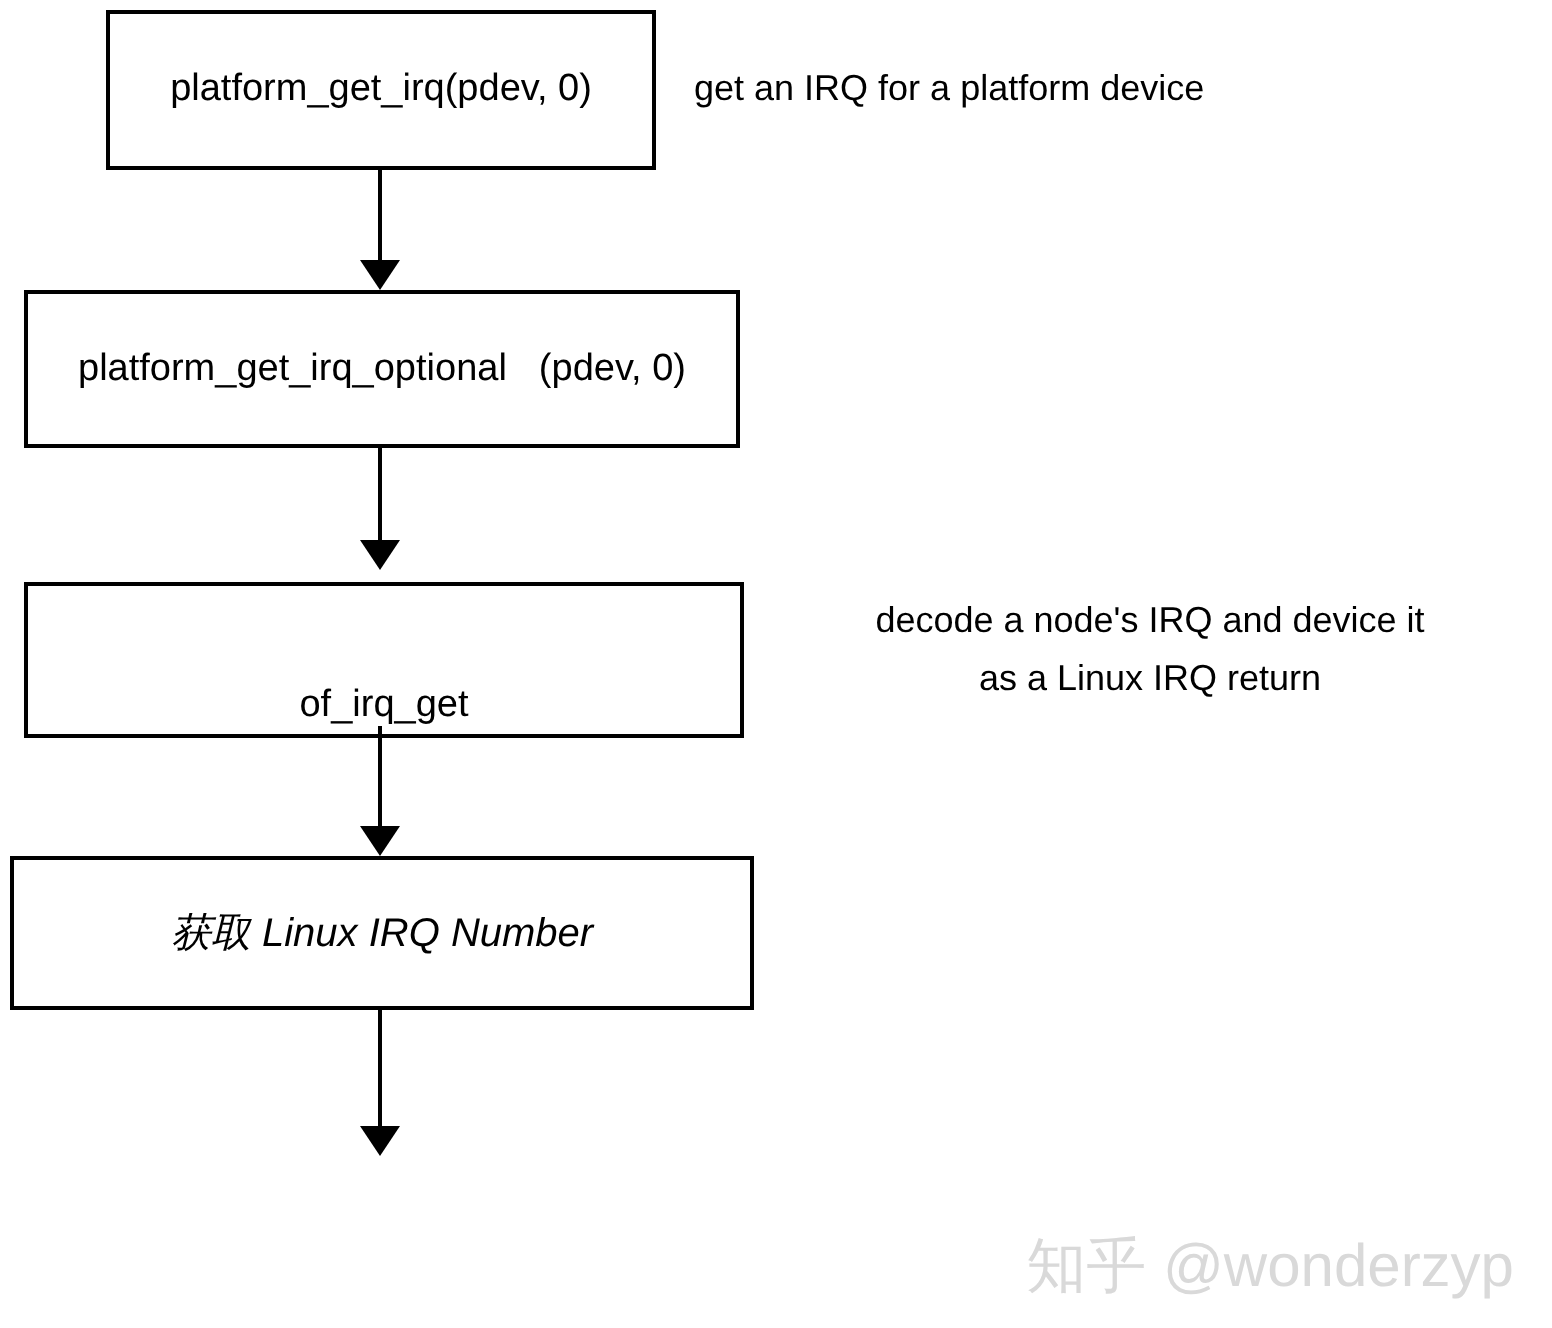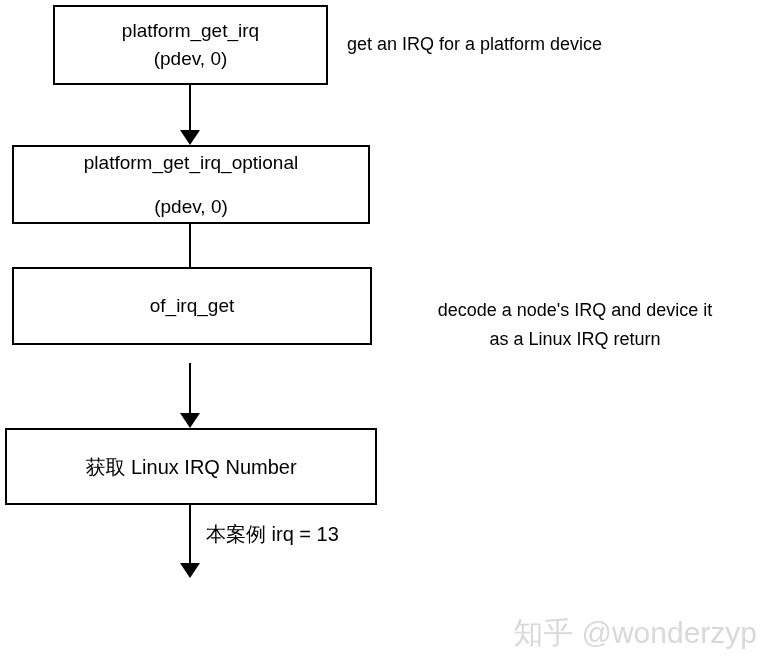--- a/index.html
+++ b/index.html
@@ -14,30 +14,31 @@
     height: 664px;
     background: #ffffff;
     overflow: hidden;
   }
   .flow-box {
     position: absolute;
     box-sizing: border-box;
     border: 2px solid #000000;
     background: #ffffff;
     display: flex;
-    flex-direction: column;
+    flex-direction: row;
     align-items: center;
     justify-content: center;
     text-align: center;
     color: #000000;
     font-size: 19px;
     line-height: 28px;
   }
   .flow-box .cn {
     font-size: 20px;
+    font-style: italic;
   }
   .arrow {
     position: absolute;
     width: 20px;
   }
   .arrow-line {
     position: absolute;
     left: 9px;
     top: 0;
     bottom: 13px;
@@ -98,21 +99,21 @@
   <div class="flow-box" style="left:12px; top:145px; width:358px; height:79px;gap:16px;">
     <div>platform_get_irq_optional</div>
     <div>(pdev, 0)</div>
   </div>
 
   <div class="arrow" style="left:180px; top:224px; height:61px;">
     <div class="arrow-line"></div>
     <div class="arrow-head"></div>
   </div>
 
-  <div class="flow-box" style="left:12px; top:267px; width:360px; height:78px;">
+  <div class="flow-box" style="left:12px; top:291px; width:360px; height:78px;align-items:flex-end;">
     <div>of_irq_get</div>
   </div>
 
   <div class="note note-center" style="left:385px; top:296px; width:380px;">
     <div>decode a node's IRQ and device it</div>
     <div>as a Linux IRQ return</div>
   </div>
 
   <div class="arrow" style="left:180px; top:363px; height:65px;">
     <div class="arrow-line"></div>
@@ -120,18 +121,17 @@
   </div>
 
   <div class="flow-box" style="left:5px; top:428px; width:372px; height:77px;">
     <div class="cn">获取 Linux IRQ Number</div>
   </div>
 
   <div class="arrow" style="left:180px; top:505px; height:73px;">
     <div class="arrow-line"></div>
     <div class="arrow-head"></div>
   </div>
-  <div class="edge-label" style="left:206px; top:521px;">本案例 irq = 13</div>
 
 
   <div class="watermark" style="right:19px; top:613px;">知乎 @wonderzyp</div>
 
 </div>
 
 </body></html>

